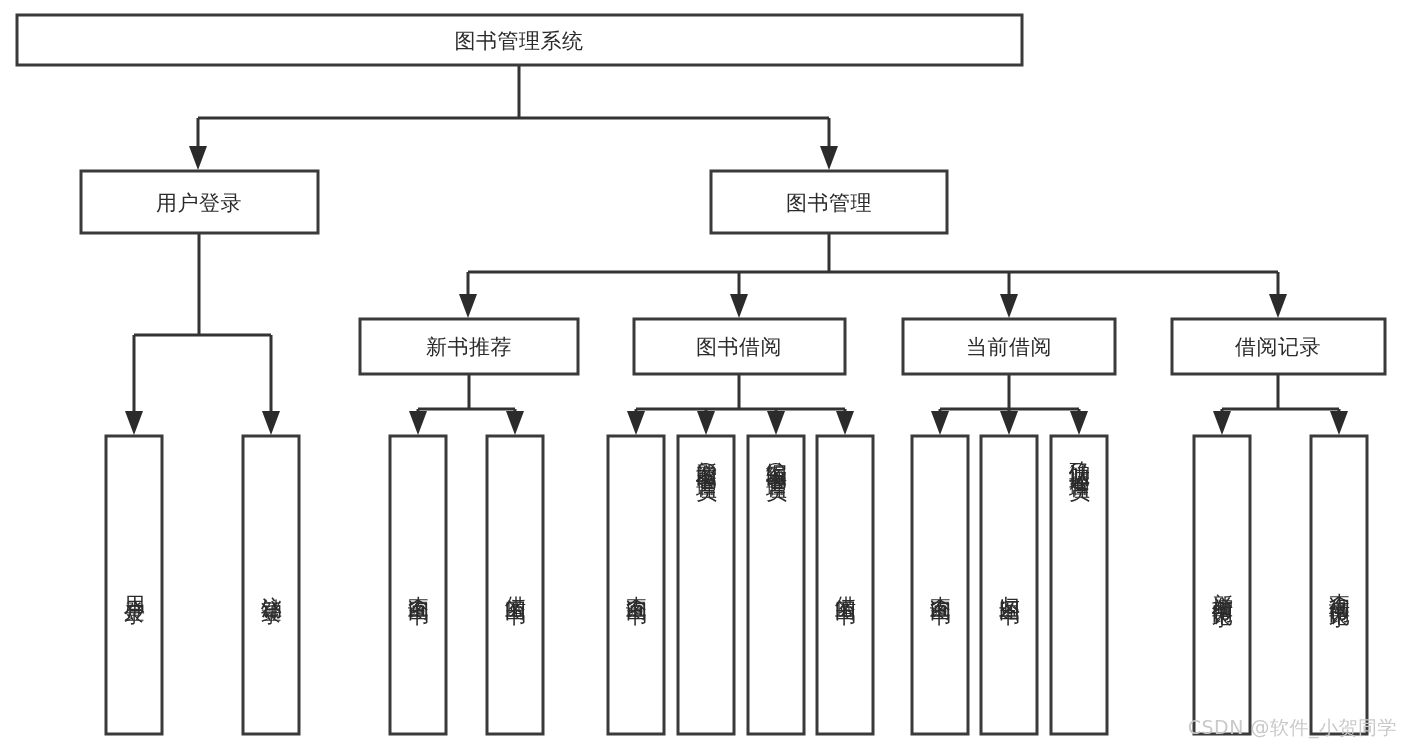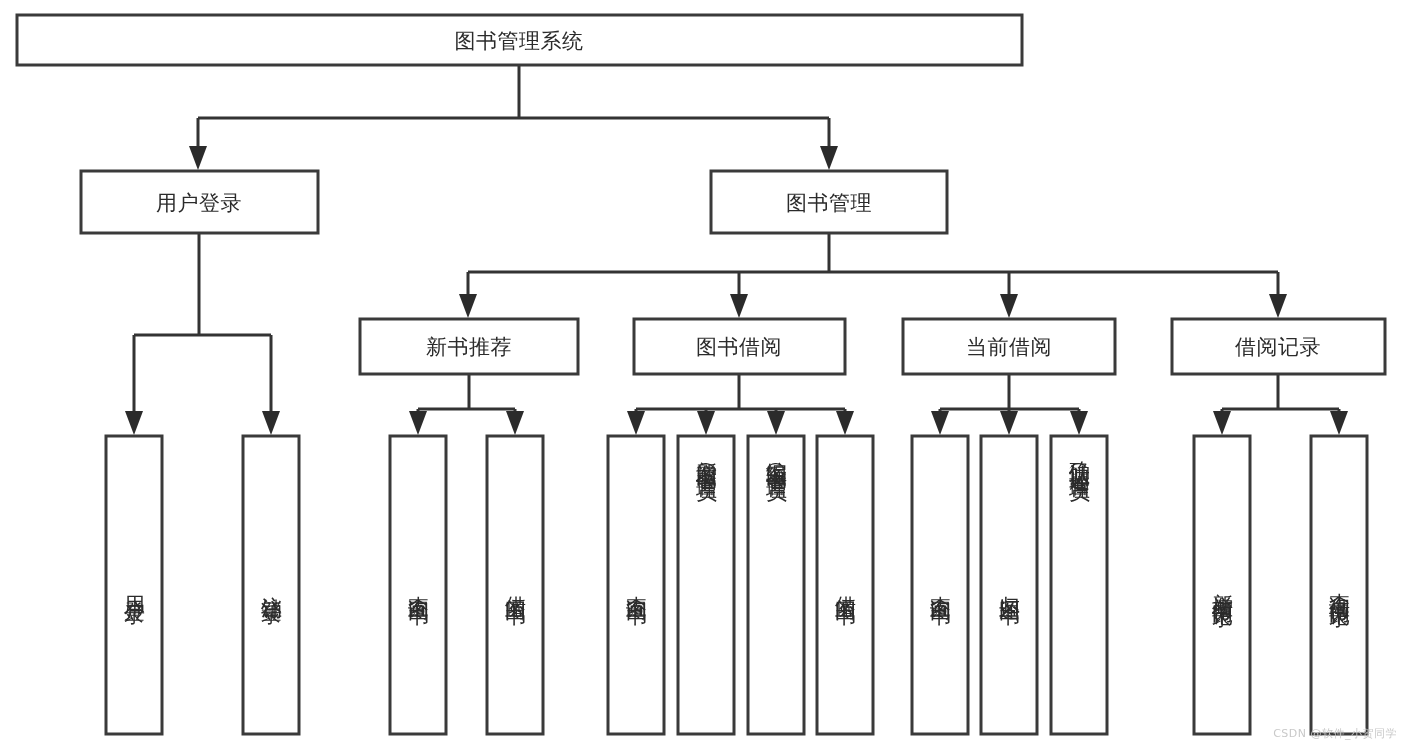--- a/index.html
+++ b/index.html
@@ -68,21 +68,21 @@
     color: #2b2b2b;
     letter-spacing: 3px;
     white-space: nowrap;
     text-align: center;
   }
   #watermark {
     position: absolute;
     right: 8px;
     bottom: 6px;
     font-family: "DejaVu Sans", "Liberation Sans", sans-serif;
-    font-size: 11px;
+    font-size: 19px;
     color: #c9c9c9;
     letter-spacing: 0.5px;
     user-select: none;
   }
 </style>
 </head>
 <body>
 
 <div id="diagram-root">
 

